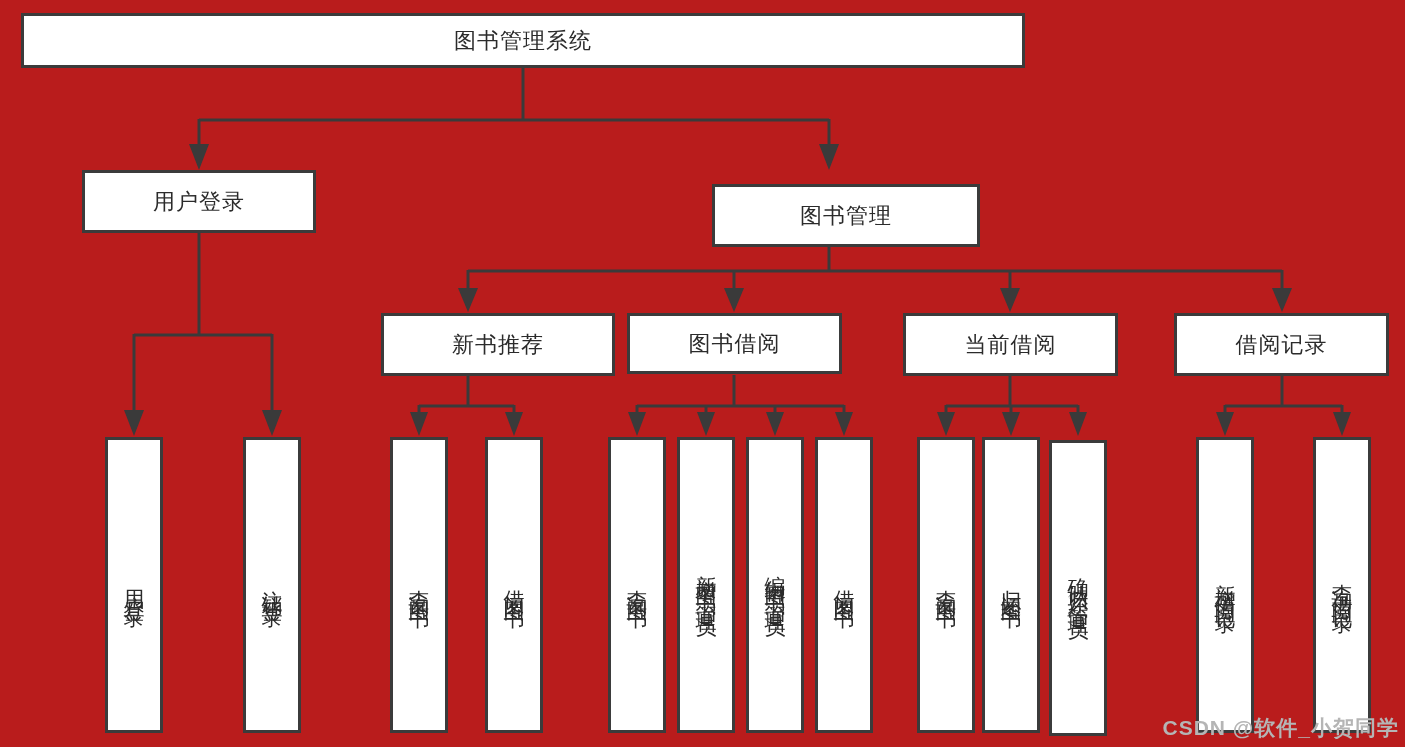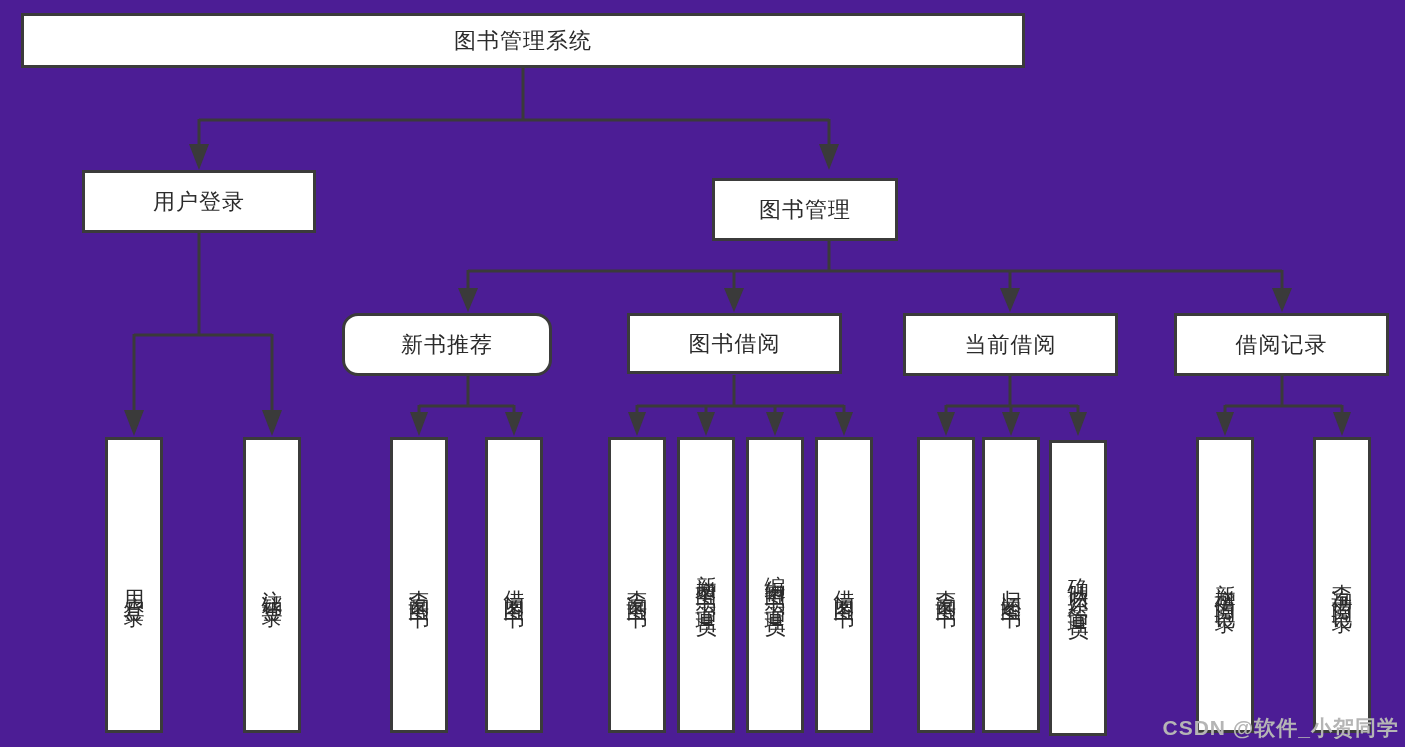--- a/index.html
+++ b/index.html
@@ -1,19 +1,19 @@
 <!DOCTYPE html>
 <html><head>
 <meta charset="utf-8">
 <style>
   html, body { margin: 0; padding: 0; background: #ffffff; }
   .stage {
     position: relative;
     width: 1405px; height: 747px;
-    background: #4c1d95;
+    background: #b91c1c;
     font-family: "Liberation Sans", "DejaVu Sans", sans-serif;
     overflow: hidden;
   }
   .connectors { position: absolute; left: 0; top: 0; z-index: 0; }
   .node {
     position: absolute;
     box-sizing: border-box;
     background: #ffffff;
     border: 3px solid #3b3b3b;
     display: flex; align-items: center; justify-content: center;
@@ -107,23 +107,23 @@
       <polygon points="1002,412 1020,412 1011,436"></polygon>
       <polygon points="1069,412 1087,412 1078,436"></polygon>
       <polygon points="1216,412 1234,412 1225,436"></polygon>
       <polygon points="1333,412 1351,412 1342,436"></polygon>
     </g>
   </svg>
 
   <div class="node hnode" style="left:21px; top:13px; width:1004px; height:55px;">图书管理系统</div>
 
   <div class="node hnode" style="left:82px; top:170px; width:234px; height:63px;">用户登录</div>
-  <div class="node hnode" style="left:712px; top:178px; width:186px; height:63px;">图书管理</div>
+  <div class="node hnode" style="left:712px; top:184px; width:268px; height:63px;">图书管理</div>
 
-  <div class="node hnode" style="left:342px; top:313px; width:210px; height:63px;border-radius:16px;">新书推荐</div>
+  <div class="node hnode" style="left:381px; top:313px; width:234px; height:63px;">新书推荐</div>
   <div class="node hnode" style="left:627px; top:313px; width:215px; height:61px;">图书借阅</div>
   <div class="node hnode" style="left:903px; top:313px; width:215px; height:63px;">当前借阅</div>
   <div class="node hnode" style="left:1174px; top:313px; width:215px; height:63px;">借阅记录</div>
 
   <div class="node vnode" style="left:105px; top:437px;">用户登录</div>
   <div class="node vnode" style="left:243px; top:437px;">注销登录</div>
 
   <div class="node vnode" style="left:390px; top:437px;">查询图书</div>
   <div class="node vnode" style="left:485px; top:437px;">借阅图书</div>
 

